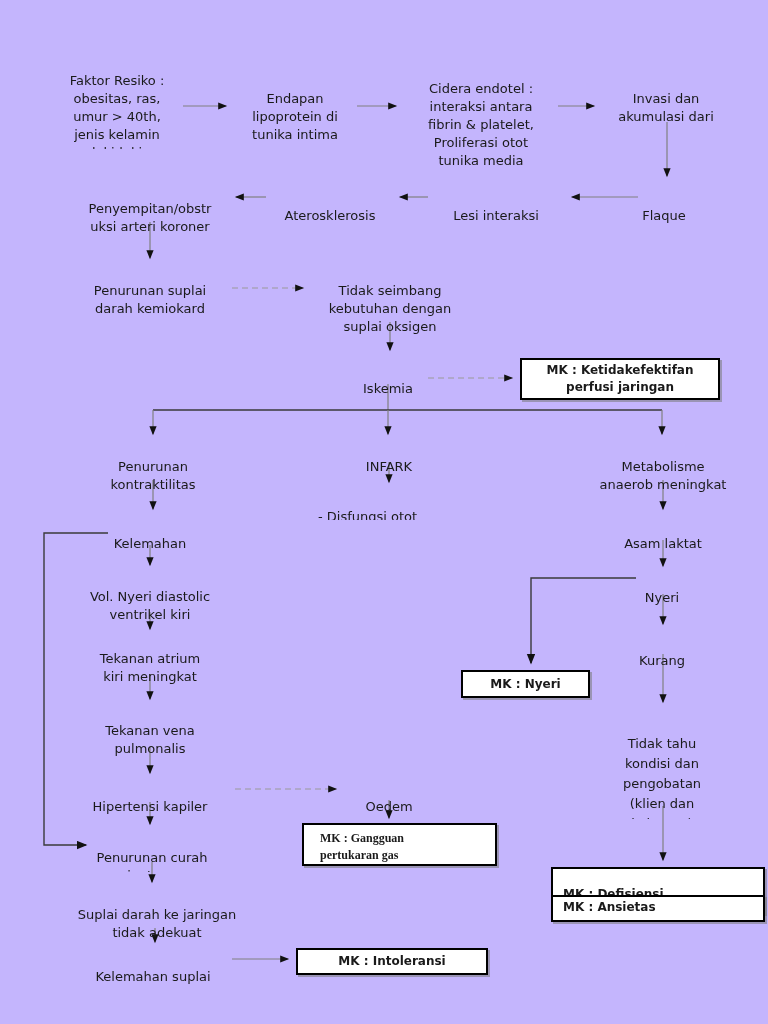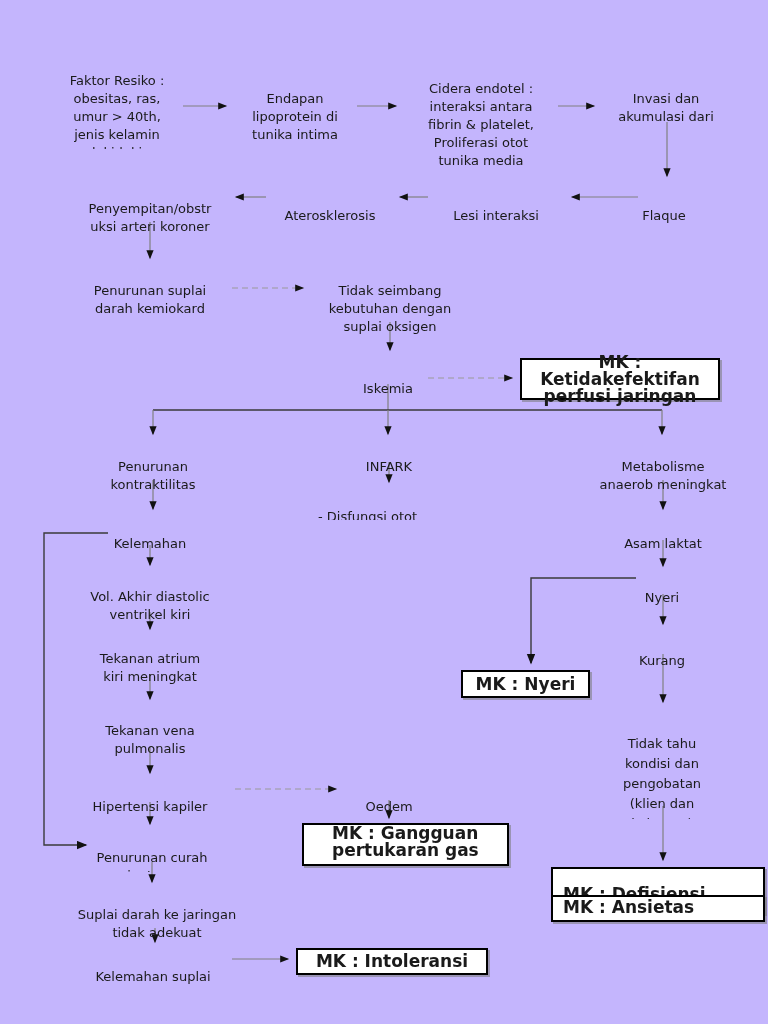--- a/index.html
+++ b/index.html
@@ -13,21 +13,21 @@
   .dash{stroke:#999999;stroke-dasharray:6 4;}
   .dark{stroke:#3a3a3a;stroke-width:1.4;}
   .node{
     position:absolute;font-size:13px;line-height:18px;text-align:center;
     white-space:pre-line;transform:translateX(-50%);
   }
   .node.la{transform:none;text-align:left;}
   .clip{display:block;overflow:hidden;white-space:pre-line;}
   .mkbox{
     position:absolute;border:2px solid #000;background:#fff;
-    font-weight:bold;font-size:17px;line-height:17px;
+    font-weight:bold;font-size:12px;line-height:17px;
     display:flex;flex-direction:column;align-items:center;justify-content:center;
     box-shadow:2px 2px 0 rgba(120,120,120,.55);white-space:pre-line;text-align:center;
   }
   .mkbox.la{align-items:flex-start;justify-content:flex-start;text-align:left;}
 </style>
 </head>
 <body>
 
 <div id="canvas">
 
@@ -150,21 +150,21 @@
   </div>
 
   <div class="node la" style="left:318px;top:490px;width:160px;">
     <span class="clip" style="height:12px;">- Disfungsi otot</span>
   </div>
 
   <div class="node" style="left:150px;top:517px;width:110px;">
     <span>Kelemahan</span>
   </div>
   <div class="node" style="left:150px;top:570px;width:160px;">
-    <span>Vol. Akhir diastolic
+    <span>Vol. Nyeri diastolic
 ventrikel kiri</span>
   </div>
   <div class="node" style="left:150px;top:632px;width:140px;">
     <span>Tekanan atrium
 kiri meningkat</span>
   </div>
   <div class="node" style="left:150px;top:704px;width:130px;">
     <span>Tekanan vena
 pulmonalis</span>
   </div>
@@ -182,21 +182,21 @@
   <div class="node" style="left:153px;top:950px;width:140px;">
     <span>Kelemahan suplai</span>
   </div>
   <div class="mkbox" style="left:296px;top:948px;width:188px;height:23px;text-align:right;">
     <span>MK : Intoleransi</span>
   </div>
 
   <div class="node" style="left:389px;top:780px;width:90px;">
     <span>Oedem</span>
   </div>
-  <div class="mkbox la" style="left:302px;top:823px;width:175px;height:39px;padding-left:28px;justify-content:flex-start;">
+  <div class="mkbox la" style="left:302px;top:823px;width:175px;height:39px;padding-left:16px;justify-content:flex-end;font-family:Liberation Serif, serif;">
     <span>MK : Gangguan
 pertukaran gas</span>
   </div>
 
   <div class="node" style="left:663px;top:517px;width:110px;">
     <span>Asam laktat</span>
   </div>
   <div class="node" style="left:662px;top:571px;width:80px;">
     <span>Nyeri</span>
   </div>

